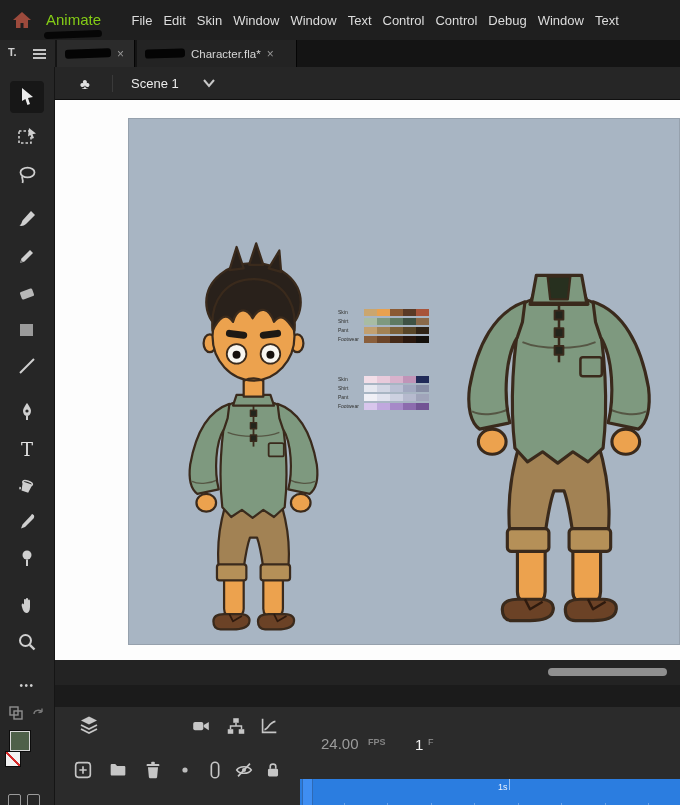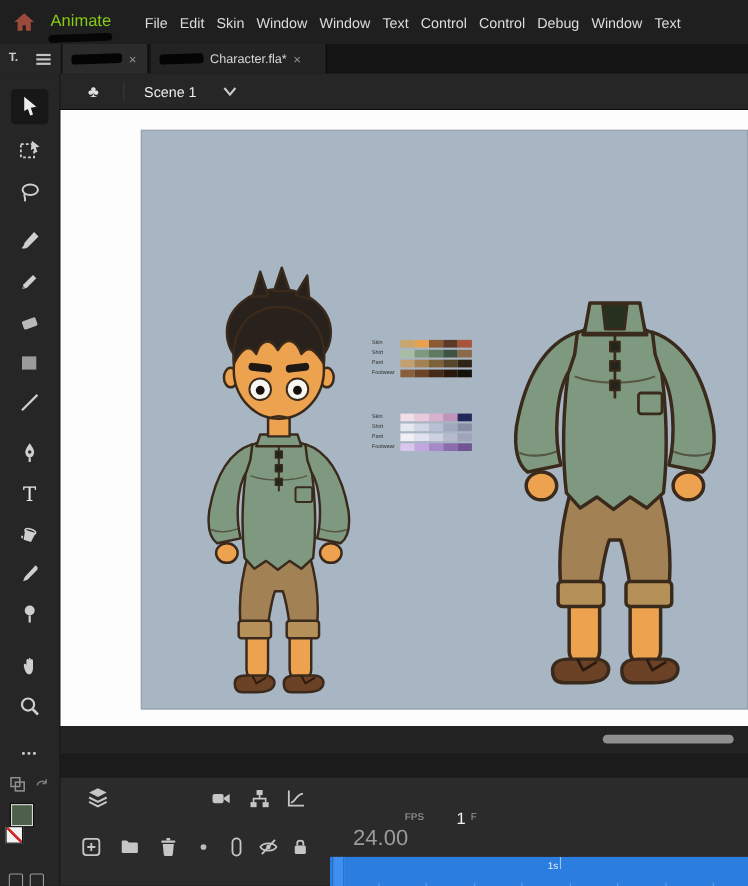--- a/index.html
+++ b/index.html
@@ -62,21 +62,21 @@
   .hthumb { left:493px; top:8px; width:119px; height:8px; background:#8f8f8f; border-radius:4px; }
 
   
   .timeline { left:55px; top:685px; width:625px; height:120px; background:#1b1b1b; }
   .tl-tabs { left:0; top:0; width:625px; height:22px; display:flex; }
   .tl-tab { height:22px; padding:0 13px; display:flex; align-items:center; font-size:11px; }
   .tl-tab.active { background:#2b2b2b; color:#f2f2f2; margin-left:3px; }
   .tl-tab.inactive { color:#8a8a8a; }
   .tl-body { left:0; top:22px; width:625px; height:98px; background:#2b2b2b; }
   .tl-icon { position:absolute; display:flex; align-items:center; justify-content:center; }
-  .fps-value { left:266px; top:44px; font-size:20px; color:#9c9c9c; }
+  .fps-value { left:266px; top:28px; font-size:15px; color:#9c9c9c; }
   .fps-unit { left:313px; top:30px; font-size:9px; color:#858585;font-weight:bold; }
   .frame-value { left:360px; top:29px; font-size:15px; color:#f2f2f2; }
   .frame-unit { left:373px; top:30px; font-size:9px; color:#9a9a9a; }
   .ruler { left:245px; top:72px; width:380px; height:38px; background:#2b7de0; overflow:hidden; }
   .tick-num { position:absolute; bottom:3px; width:18px; text-align:center; font-size:9px; color:#d9e7fb; }
   .tick-line { position:absolute; top:24px; width:1px; height:14px; background:rgba(255,255,255,0.3); }
   .seconds-label { position:absolute; left:198px; top:3px; font-size:9px; color:#eaf2ff; }
   .seconds-mark { position:absolute; left:209px; top:0; width:1px; height:11px; background:rgba(255,255,255,0.55); }
   .playhead { left:247px; top:72px; width:11px; height:48px; background:#3f8ef2; box-shadow:inset 1px 0 0 rgba(0,0,0,.25), inset -1px 0 0 rgba(0,0,0,.25); }
 </style>

